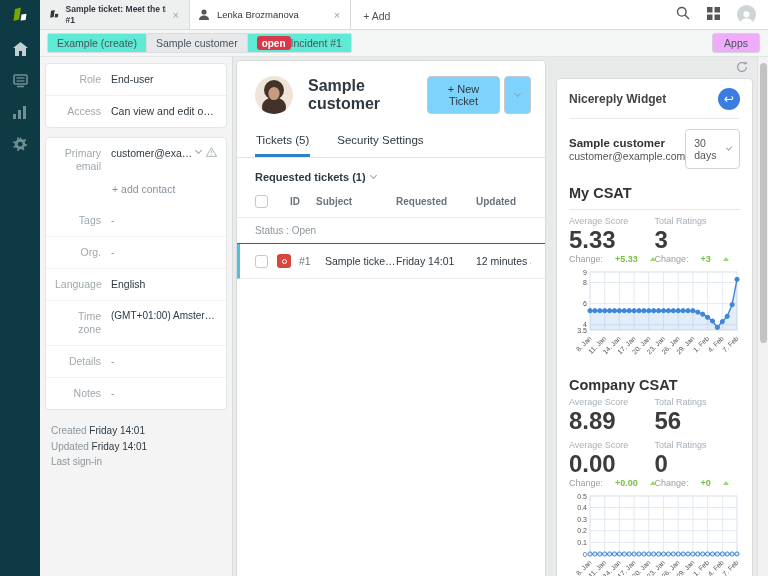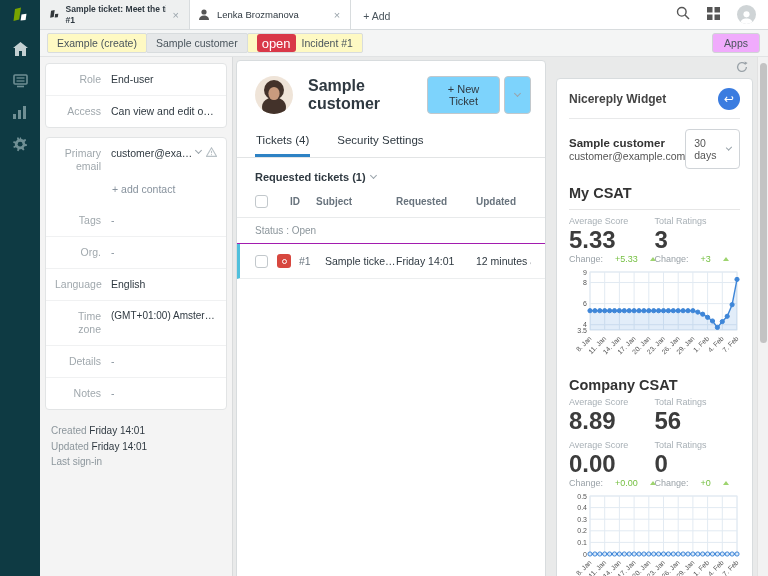--- a/index.html
+++ b/index.html
@@ -17,23 +17,23 @@
   .tab-text{display:flex;flex-direction:column;line-height:1.2}
   .tab-title{font-size:8.5px;font-weight:bold;color:#2f3941;white-space:nowrap;max-width:100px;overflow:hidden}
   .tab-sub{font-size:8.5px;font-weight:bold;color:#2f3941}
   .tab-title2{font-size:9.5px;color:#2f3941;padding:0 28px 0 2px}
   .tab-close{font-size:11px;color:#9aa4ab;padding:0 1px}
   .add-btn{display:flex;align-items:center;padding:16px 12px;font-size:10.5px;color:#49545c;cursor:pointer}
   .topbar-right{margin-left:auto;display:flex;align-items:center;gap:17px;padding-right:12px}
   .avatar-sm{width:19px;height:19px;border-radius:50%;background:#cfd4d6;display:flex;align-items:flex-end;justify-content:center;overflow:hidden}
   
   .crumbbar{position:absolute;left:40px;top:30px;right:0;height:27px;background:#f4f5f5;border-bottom:1px solid #e1e3e4;display:flex;align-items:center;padding:0 8px;z-index:8}
-  .chip{height:20px;display:flex;align-items:center;padding:0 9px;background:#fef9c3;border:1px solid #d8dcde;border-radius:2px;font-size:10.5px;color:#49545c;margin-left:-1px;white-space:nowrap;cursor:pointer}
+  .chip{height:20px;display:flex;align-items:center;padding:0 9px;background:#5eead4;border:1px solid #d8dcde;border-radius:2px;font-size:10.5px;color:#49545c;margin-left:-1px;white-space:nowrap;cursor:pointer}
   .chip.sel{background:#e6e8e9}
-  .badge-open{background:#d93848;color:#fff;font-size:13px;font-weight:normal;padding:1.5px 5px;border-radius:3px;margin-right:6px}
+  .badge-open{background:#d93848;color:#fff;font-size:10px;font-weight:bold;padding:1.5px 5px;border-radius:3px;}
   .apps-btn{margin-left:auto;height:20px;display:flex;align-items:center;padding:0 11px;background:#f0abfc;border:1px solid #d0d4d6;border-radius:3px;font-size:10.5px;color:#49545c;cursor:pointer}
   
   .left-panel{position:absolute;left:40px;top:57px;width:193px;bottom:0;background:#f4f4f4;border-right:1px solid #d9dbdc;padding:6px 5px;overflow:hidden}
   .card{background:#fff;border:1px solid #e2e4e5;border-radius:4px;margin-bottom:9px}
   .frow{display:flex;padding:9px 9px;font-size:10.5px;align-items:flex-start}
   .frow+.frow{border-top:1px solid #f0f1f2}
   .flabel{width:56px;flex:none;text-align:right;color:#a0a8ad;padding-right:10px;line-height:1.25}
   .fvalue{color:#2f3941;white-space:nowrap;overflow:hidden;text-overflow:ellipsis;line-height:1.25}
   .fvalue.dim{color:#87929d}
   .email-extra{display:flex;align-items:center;gap:5px;margin-left:auto}
@@ -74,21 +74,21 @@
   .nr-cname{font-size:11.5px;font-weight:bold;color:#333;line-height:1.3}
   .nr-cemail{font-size:10.5px;color:#555}
   .select{margin-left:auto;border:1px solid #d0d4d8;border-radius:4px;padding:7px 8px;font-size:10.5px;color:#555;display:flex;align-items:center;gap:7px;cursor:pointer;background:#fff}
   .sec-title{font-size:14.5px;font-weight:bold;color:#333;margin:8px 0 4px}
   .sec-title.ruled{border-bottom:1px solid #e6e6e6;padding-bottom:8px;margin-bottom:6px}
   .stats{display:flex;margin:4px 0 2px}
   .stat{width:50%}
   .stat-label{font-size:9px;color:#a8b0b6}
   .stat-value{font-size:24px;font-weight:bold;color:#3c3c3c;line-height:1.1;margin:1px 0}
   .stat-change{font-size:9px;color:#9aa2a8;display:flex;align-items:center;gap:12px}
-  .chg{color:#76c043;font-weight:normal}
+  .chg{color:#76c043;font-weight:bold}
   .up-arr{display:inline-block;width:0;height:0;border-left:3px solid transparent;border-right:3px solid transparent;border-bottom:4px solid #9ed46f}
   .chart{margin-top:2px}
   
   .sbar{position:absolute;right:0;top:57px;width:11px;bottom:0;background:#f2f2f2;border-left:1px solid #e2e2e2}
   .sbar .thumb{position:absolute;top:6px;left:2px;width:7px;height:280px;background:#c3c3c3;border-radius:4px;cursor:pointer}
   .chev{display:inline-block;width:5px;height:5px;border-right:1.4px solid #9aa4ab;border-bottom:1.4px solid #9aa4ab;transform:rotate(45deg);margin-top:-3px}
 </style>
 </head>
 <body>
 
@@ -257,21 +257,21 @@
     </span>
     <span class="cc-title">Sample customer</span>
     <span class="cc-actions">
       <button class="btn">+ New Ticket</button>
       <button class="btn">
           <span class="chev"></span>
         </button>
     </span>
   </div>
   <div class="cc-tabs">
-    <span class="cc-tab active">Tickets (4)</span>
+    <span class="cc-tab active">Tickets (5)</span>
     <span class="cc-tab">Security Settings</span>
   </div>
   <div class="req-head">
     <span>Requested tickets (1)</span>
     <span class="chev"></span>
   </div>
   <div class="thead">
     <span class="cb"></span>
     <span class="col-icsp"></span>
     <span class="col-id">ID</span>

